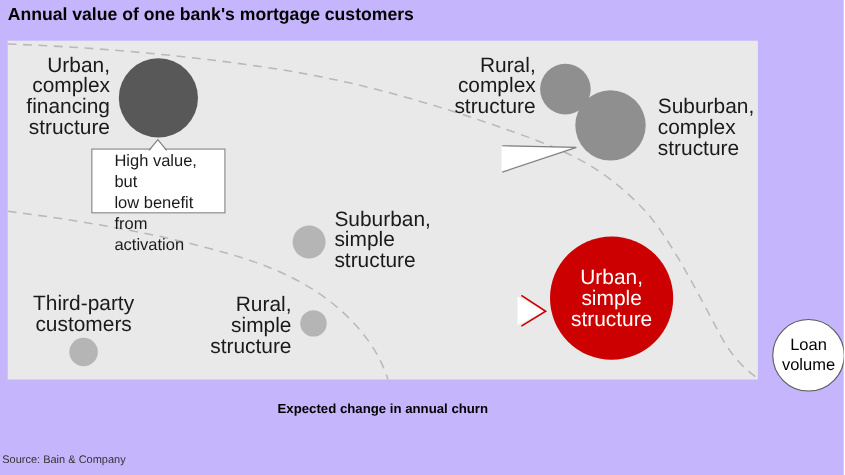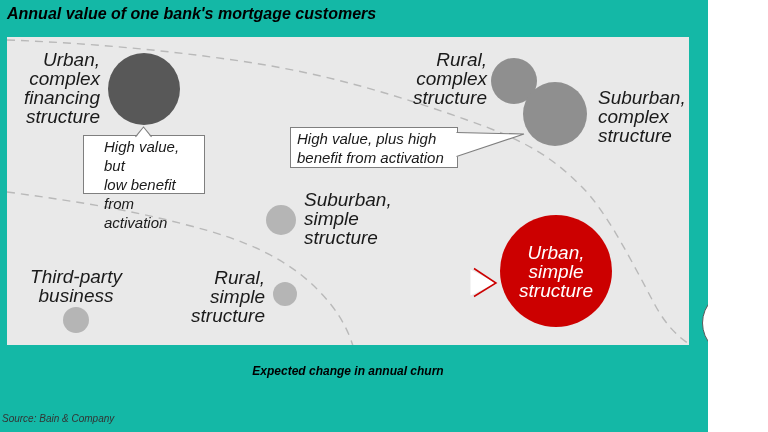--- a/index.html
+++ b/index.html
@@ -1,16 +1,16 @@
 <!DOCTYPE html>
 <html><head>
 <meta charset="utf-8">
 <style>
   html,body{margin:0;padding:0;background:#ffffff;font-family:"Liberation Sans",sans-serif;}
-  #frame{position:relative;width:708px;height:432px;background:#14b8a6;overflow:hidden;font-style:italic;}
+  #frame{position:relative;width:767px;height:432px;background:#c4b5fd;overflow:hidden;}
   .title{position:absolute;left:7px;top:5px;font-size:16px;font-weight:bold;color:#000000;white-space:nowrap;}
   #plot{position:absolute;left:7px;top:37px;width:682px;height:308px;background:#e9e9e9;}
   svg.layer{position:absolute;left:0;top:0;pointer-events:none;}
   svg.arcs{z-index:0;}
   svg.pointers{z-index:4;}
   .bubble{position:absolute;border-radius:50%;z-index:1;}
   .blabel{position:absolute;font-size:19px;line-height:19px;color:#1a1a1a;white-space:pre-line;z-index:2;}
   .callout{position:absolute;background:#ffffff;font-size:15px;line-height:19px;padding:1px 6px;white-space:pre-line;box-sizing:border-box;z-index:3;}
   .callout.note{border:1px solid #7f7f7f;color:#1a1a1a;}
   .callout.highlight{border:1.5px solid #cc0000;color:#cc0000;padding:1px 4px;}
@@ -53,32 +53,30 @@
       <div class="blabel" style="left: 400px; top: 13px; width: 80px; text-align: right; color: rgb(26, 26, 26);">Rural,
 complex
 structure</div>
       <div class="blabel" style="left: 591px; top: 51px; width: 90px; text-align: left; color: rgb(26, 26, 26);">Suburban,
 complex
 structure</div>
       <div class="blabel" style="left: 297px; top: 153px; width: 90px; text-align: left; color: rgb(26, 26, 26);">Suburban,
 simple
 structure</div>
       <div class="blabel" style="left: 19px; top: 230px; width: 100px; text-align: center; color: rgb(26, 26, 26);">Third-party
-business</div>
+customers</div>
       <div class="blabel" style="left: 178px; top: 231px; width: 80px; text-align: right; color: rgb(26, 26, 26);">Rural,
 simple
 structure</div>
       <div class="blabel" style="left: 493px; top: 206px; width: 112px; text-align: center; color: rgb(255, 255, 255);">Urban,
 simple
 structure</div>
       <div class="callout note" style="left: 76px; top: 98px; width: 122px; height: 59px; padding-left: 20px;">High value, but
 low benefit from
 activation</div>
-      <div class="callout note" style="left: 283px; top: 90px; width: 168px; height: 41px;">High value, plus high
-benefit from activation</div>
     </div>
 
   <div class="xlabel">Expected change in annual churn</div>
 
   <div class="loan">Loan
 volume</div>
 
   <div class="source">Source: Bain &amp; Company</div>
 
 </div>

